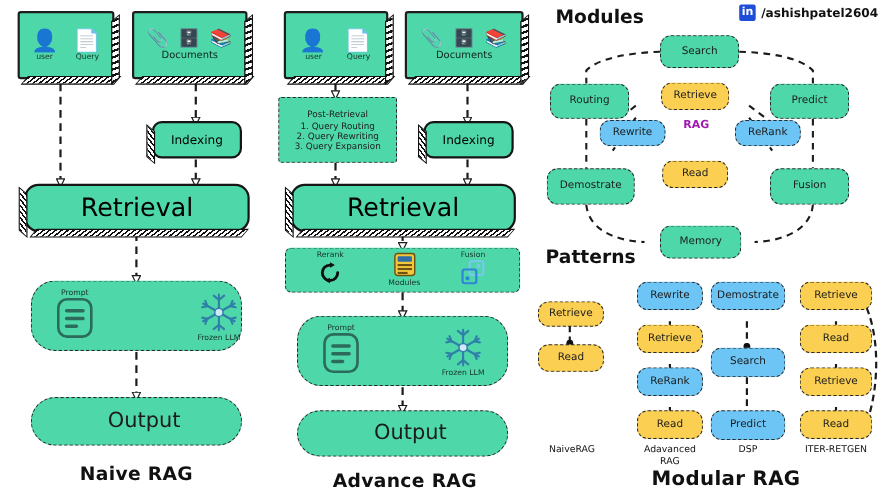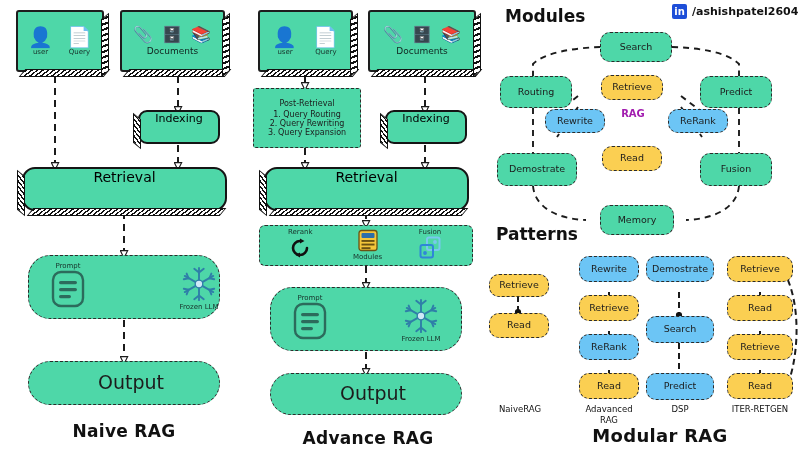--- a/index.html
+++ b/index.html
@@ -46,28 +46,28 @@
   }
   .hatch-left{
     position:absolute;top:4px;bottom:-4px;left:-7px;width:8px;
     background:repeating-linear-gradient(25deg,#111 0 2px,#fff 2px 5px);
     border:1.6px solid #111;box-sizing:border-box;
     transform:skewY(40deg);
   }
 
   .solidbox{
     background:#4ED7A8;border:2px solid #151515;border-radius:9px;
-    display:flex;align-items:flex-start;justify-content:center;
+    display:flex;align-items:center;justify-content:center;
   }
 
   
   .t-icon-cap{font-size:7px;color:#17312a;}
   .t-card-cap{font-size:9px;color:#10241f;}
   .t-mid{font-size:11px;}
-  .t-big{font-size:14px;}
+  .t-big{font-size:23px;}
   .t-xl{font-size:19px;margin-left:14px;}
   .t-node{font-size:9.5px;}
   .t-sm{font-size:8px;}
   .section-title{font-size:17px;font-weight:bold;color:#111;}
   .footer-title{font-size:17px;font-weight:bold;color:#111;letter-spacing:.3px;}
   .pat-label{font-size:8.5px;color:#111;text-align:center;}
 
   
   .iconwrap{display:flex;flex-direction:column;align-items:center;gap:1px;}
   .emoji{font-size:20px;line-height:1;}

